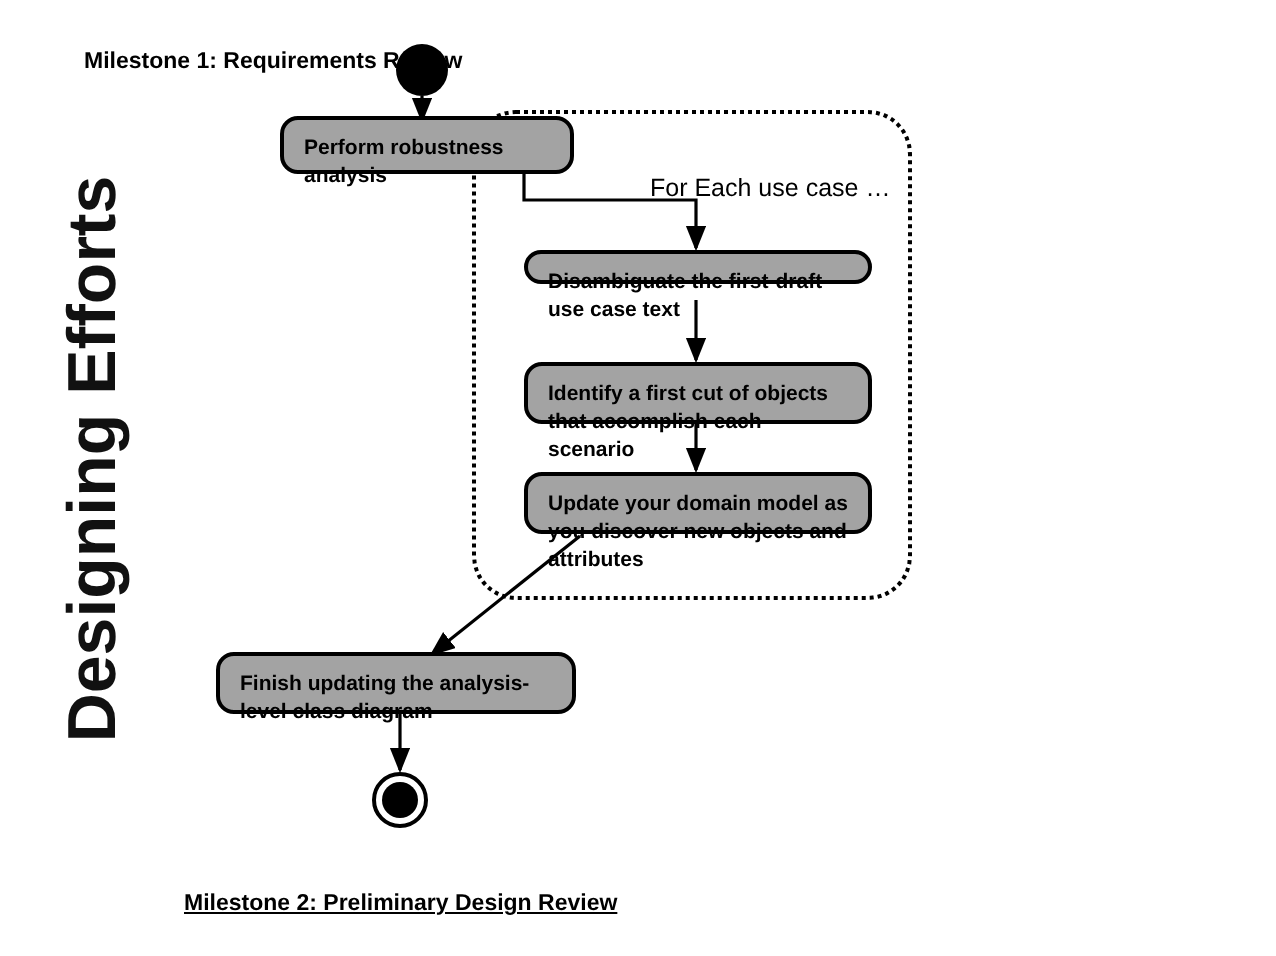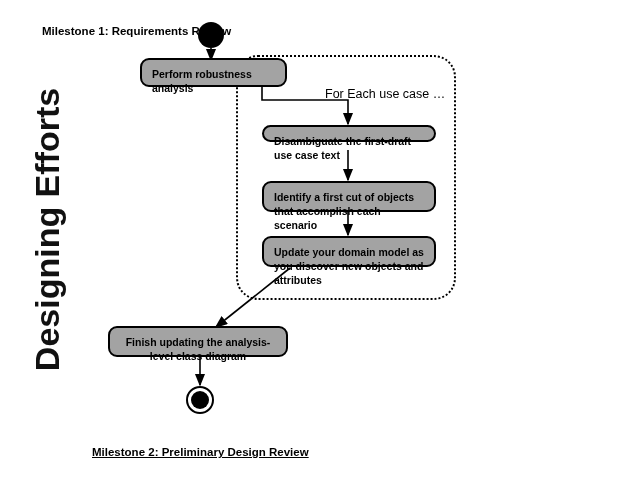--- a/index.html
+++ b/index.html
@@ -130,19 +130,19 @@
   <div class="activity" style="left:140px; top:58px; width:147px; height:29px;">Perform robustness analysis</div>
 
   <div class="note-label" style="left:305px; top:87px;margin-left:20px;">For Each use case …</div>
 
   <div class="activity" style="left:262px; top:125px; width:174px; height:16px;">Disambiguate the first-draft use case text</div>
 
   <div class="activity" style="left:262px; top:181px; width:174px; height:31px;">Identify a first cut of objects that accomplish each scenario</div>
 
   <div class="activity" style="left:262px; top:236px; width:174px; height:31px;">Update your domain model as you discover new objects and attributes</div>
 
-  <div class="activity" style="left:108px; top:326px; width:180px; height:31px;text-align:center;">Finish updating the analysis-level class diagram</div>
+  <div class="activity" style="left:108px; top:326px; width:180px; height:31px;">Finish updating the analysis-level class diagram</div>
 
   <div class="end-node-outer" style="left:186px; top:386px;">
     <div class="end-node-inner" style="left:3px; top:3px;"></div>
   </div>
 
 </div>
 
 </body></html>

